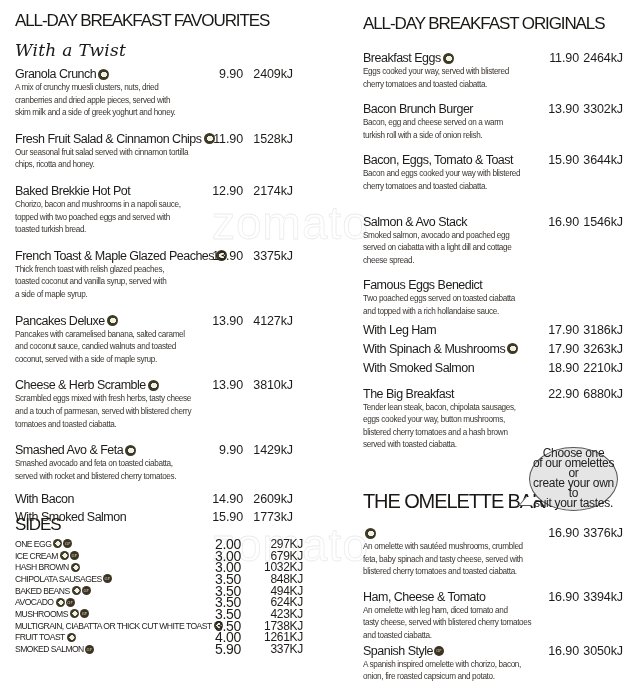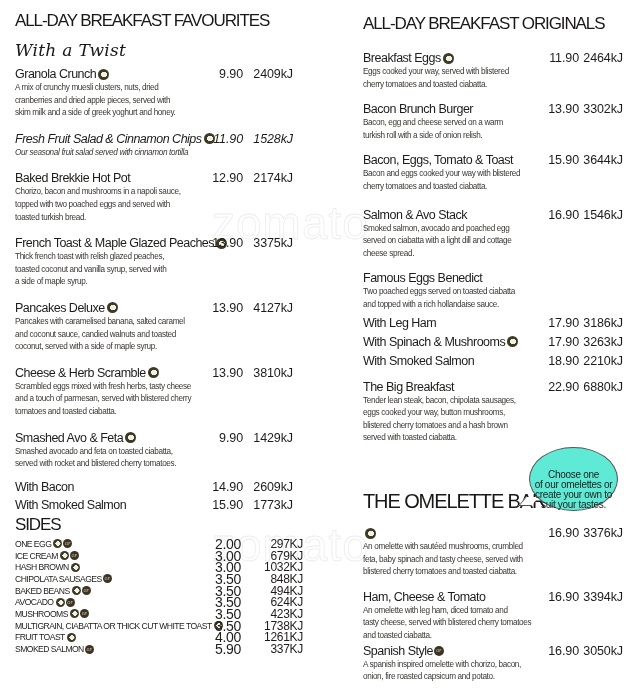--- a/index.html
+++ b/index.html
@@ -38,23 +38,23 @@
     color: #d8ccb0; font-size: 4px; line-height: 10px; text-align: center; font-family: "DejaVu Sans", sans-serif;
   }
   .sides-row { display: flex; align-items: center; height: 11.7px; position: relative; }
   .sides-name { font-family: "Liberation Sans", sans-serif; font-size: 8.6px; letter-spacing: -0.55px; white-space: nowrap; }
   .sides-row .icon-v { width: 9px; height: 9px; }
   .sides-row .icon-gf { width: 9px; height: 9px; line-height: 9px; }
   .sides-price { position: absolute; left: 200px; font-family: "Liberation Sans", sans-serif; font-size: 14px; letter-spacing:-0.3px; }
   .sides-kj { position: absolute; right: 12px; font-family: "Liberation Sans", sans-serif; font-size: 12px; letter-spacing:-0.3px; text-align:right; }
   .bubble {
     position: absolute; left: 529px; top: 447px; width: 87px; height: 62px;
-    border: 1px solid #555; border-radius: 50%; background: #5eead4;
-    font-family: "Liberation Sans", sans-serif; font-size: 10px; line-height: 10px; letter-spacing: -0.3px;
-    text-align: center; display: flex; align-items: flex-end; justify-content: center; color:#222;
+    border: 1px solid #555; border-radius: 50%; background: #e5e5e5;
+    font-family: "Liberation Sans", sans-serif; font-size: 12px; line-height: 10px; letter-spacing: -0.3px;
+    text-align: center; display: flex; align-items: flex-start; justify-content: center; color:#222;
   }
   .bubble-tail {
     position: absolute; left: 522px; top: 497px; width: 12px; height: 8px;
     border-left: 1px solid #555; border-bottom: 1px solid #555; background: #fff;
     transform: skewX(-40deg);
   }
   .watermark {
     position: absolute; font-family: "Liberation Sans", sans-serif; font-size: 46px;
     color: transparent; -webkit-text-stroke: 0.8px #ececec; letter-spacing: 1px; pointer-events: none;
   }
@@ -75,29 +75,30 @@
           <span class="icon-v"></span>
           <span class="price">9.90</span>
           <span class="kj">2409kJ</span>
         </div>
         <div class="desc">
           <div>A mix of crunchy muesli clusters, nuts, dried</div>
           <div>cranberries and dried apple pieces, served with</div>
           <div>skim milk and a side of greek yoghurt and honey.</div>
         </div>
       </div>
-      <div class="item" style="margin-bottom: 11px; font-style: italic;">
+      <div class="item" style="margin-bottom: 11px;">
         <div class="row">
           <span class="name">Fresh Fruit Salad &amp; Cinnamon Chips</span>
           <span class="icon-v"></span>
           <span class="price">11.90</span>
           <span class="kj">1528kJ</span>
         </div>
         <div class="desc">
           <div>Our seasonal fruit salad served with cinnamon tortilla</div>
+          <div>chips, ricotta and honey.</div>
         </div>
       </div>
       <div class="item" style="margin-bottom: 11px;">
         <div class="row">
           <span class="name">Baked Brekkie Hot Pot</span>
           <span class="price">12.90</span>
           <span class="kj">2174kJ</span>
         </div>
         <div class="desc">
           <div>Chorizo, bacon and mushrooms in a napoli sauce,</div>
@@ -261,21 +262,21 @@
         <div class="row">
           <span class="name">Bacon Brunch Burger</span>
           <span class="price">13.90</span>
           <span class="kj">3302kJ</span>
         </div>
         <div class="desc">
           <div>Bacon, egg and cheese served on a warm</div>
           <div>turkish roll with a side of onion relish.</div>
         </div>
       </div>
-      <div class="item" style="margin-bottom: 13px;">
+      <div class="item" style="margin-bottom: 20px;">
         <div class="row">
           <span class="name">Bacon, Eggs, Tomato &amp; Toast</span>
           <span class="price">15.90</span>
           <span class="kj">3644kJ</span>
         </div>
         <div class="desc">
           <div>Bacon and eggs cooked your way with blistered</div>
           <div>cherry tomatoes and toasted ciabatta.</div>
         </div>
       </div>

